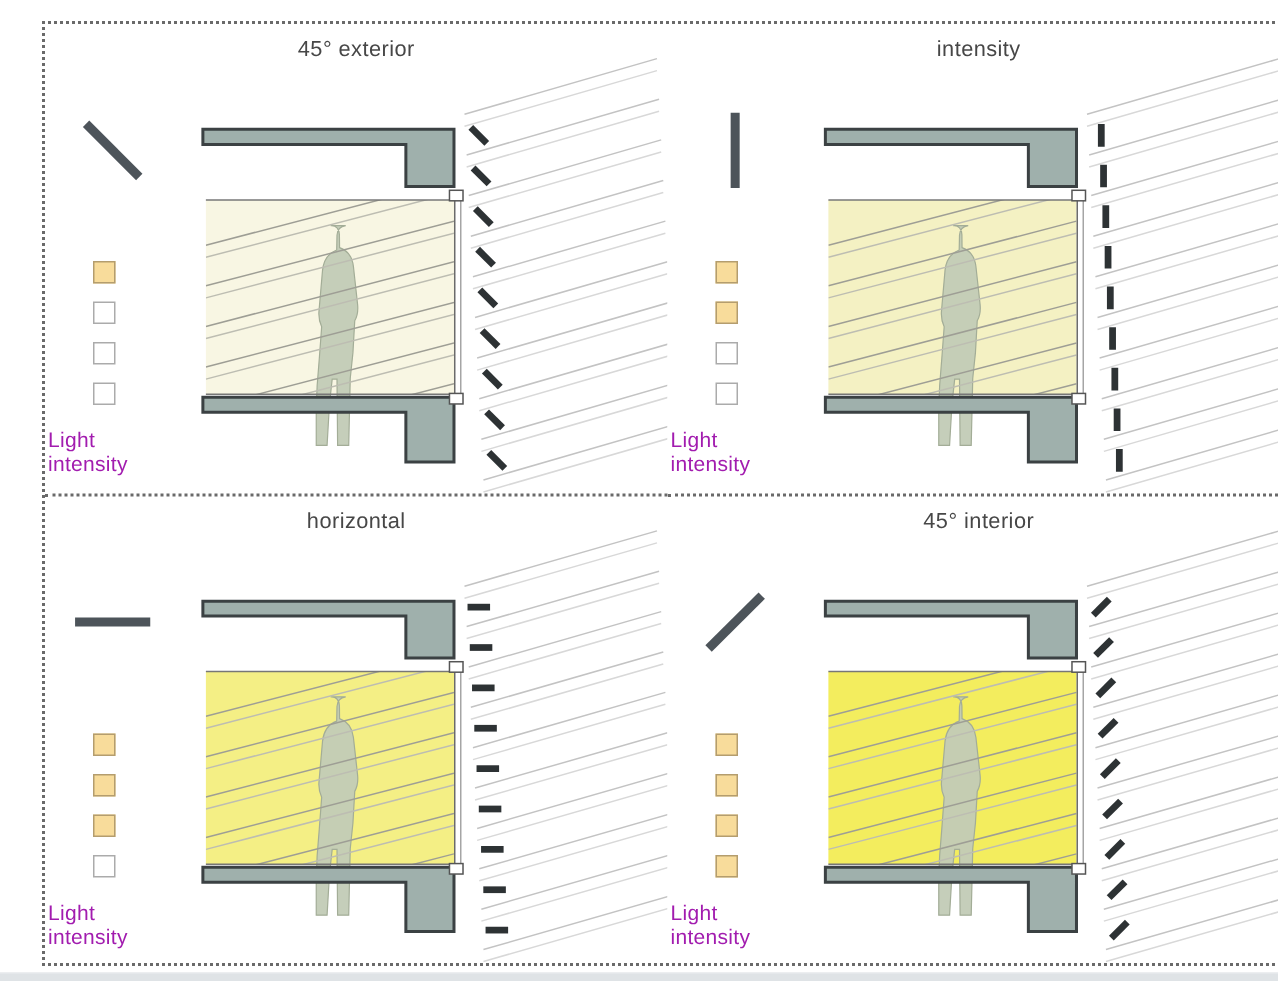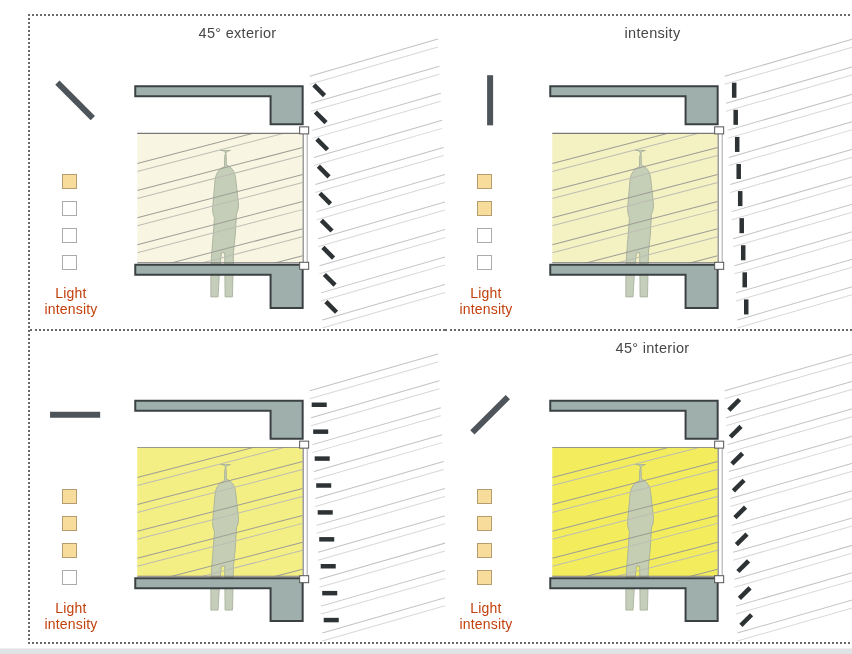--- a/index.html
+++ b/index.html
@@ -17,22 +17,22 @@
     font-size:14.5px; letter-spacing:.3px; color:#474747;
   }
   .scene { position:absolute; left:0; top:0; width:100%; height:100%; }
   .intensity-col { position:absolute; left:32px; top:158px; width:16px; }
   .intensity-square {
     width:15px; height:15px; margin-bottom:12px;
     background:#ffffff; border:1.5px solid #ababab;
   }
   .intensity-square.filled { background:#f8dc9b; border-color:#b49d6e; }
   .intensity-label {
-    position:absolute; left:2px; top:270px; width:78px; text-align:center;
-    font-size:14px; line-height:1.14; color:#c2410c; letter-spacing:.2px;
+    position:absolute; left:2px; top:270px; width:78px; text-align:left;
+    font-size:14px; line-height:1.14; color:#a21caf; letter-spacing:.2px;
   }
   #page-edge-strip {
     position:absolute; left:0; bottom:0; width:852px; height:6px;
     background:#dfe3e6; border-top:1px solid #eceef0;
   }
 </style>
 </head>
 <body>
 
 <div id="figure">
@@ -195,20 +195,21 @@
     <div class="intensity-col">
         <div class="intensity-square filled"></div>
         <div class="intensity-square filled"></div>
         <div class="intensity-square"></div>
         <div class="intensity-square"></div>
       </div>
     <div class="intensity-label">Light intensity</div>
   </div>
 
   <div class="panel bottom">
+    <div class="panel-title">horizontal</div>
     <svg class="scene" viewBox="0 0 414 312" preserveAspectRatio="none">
         <defs>
           <clipPath id="roomclip2">
             <rect x="107" y="117" width="165" height="129"></rect>
           </clipPath>
         </defs>
         <rect x="107" y="117" width="165" height="129" fill="#f4ef85"></rect>
         <path d="M200,134 c-3.4,0.4 -5.6,2.6 -5.8,6.4 l-0.2,9.8 c-5.4,2 -8.6,6.6 -9.4,13.2 l-2.4,27.6 c-0.3,4 0.5,7.4 1.8,10.2 l-1.6,21.4 -1.4,17.6 -0.6,14.8 0,25 7.2,0 1.6,-27.6 1.8,-16.4 3.2,0 0.4,44 7.4,0 1,-44.4 1.8,-17.2 1.2,-21.2 c1.8,-3.2 2.3,-6.8 1.9,-10.8 l-2.8,-25.4 c-0.8,-6.4 -4.2,-10.6 -9.2,-12.4 l-0.1,-8.6 c-0.1,-3.8 -2.2,-6.4 -5.8,-6 z" fill="#c2cbb6" stroke="#a3ad97" stroke-width="0.8" fill-opacity="0.95"></path>
         <g clip-path="url(#roomclip2)">
           <line x1="272" y1="104" x2="107" y2="147" stroke="#9e9e95" stroke-width="1"></line>

